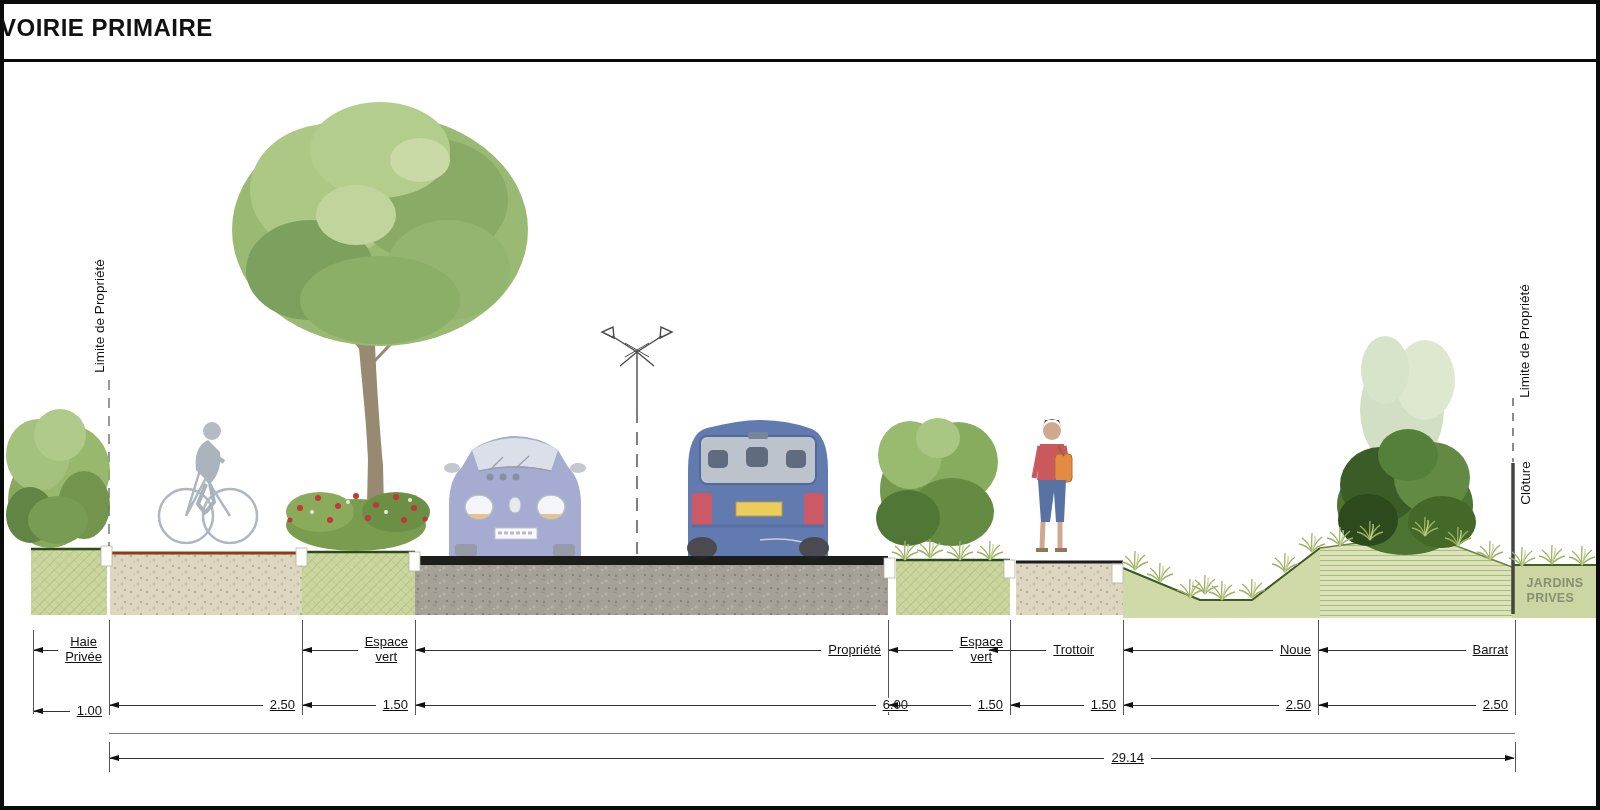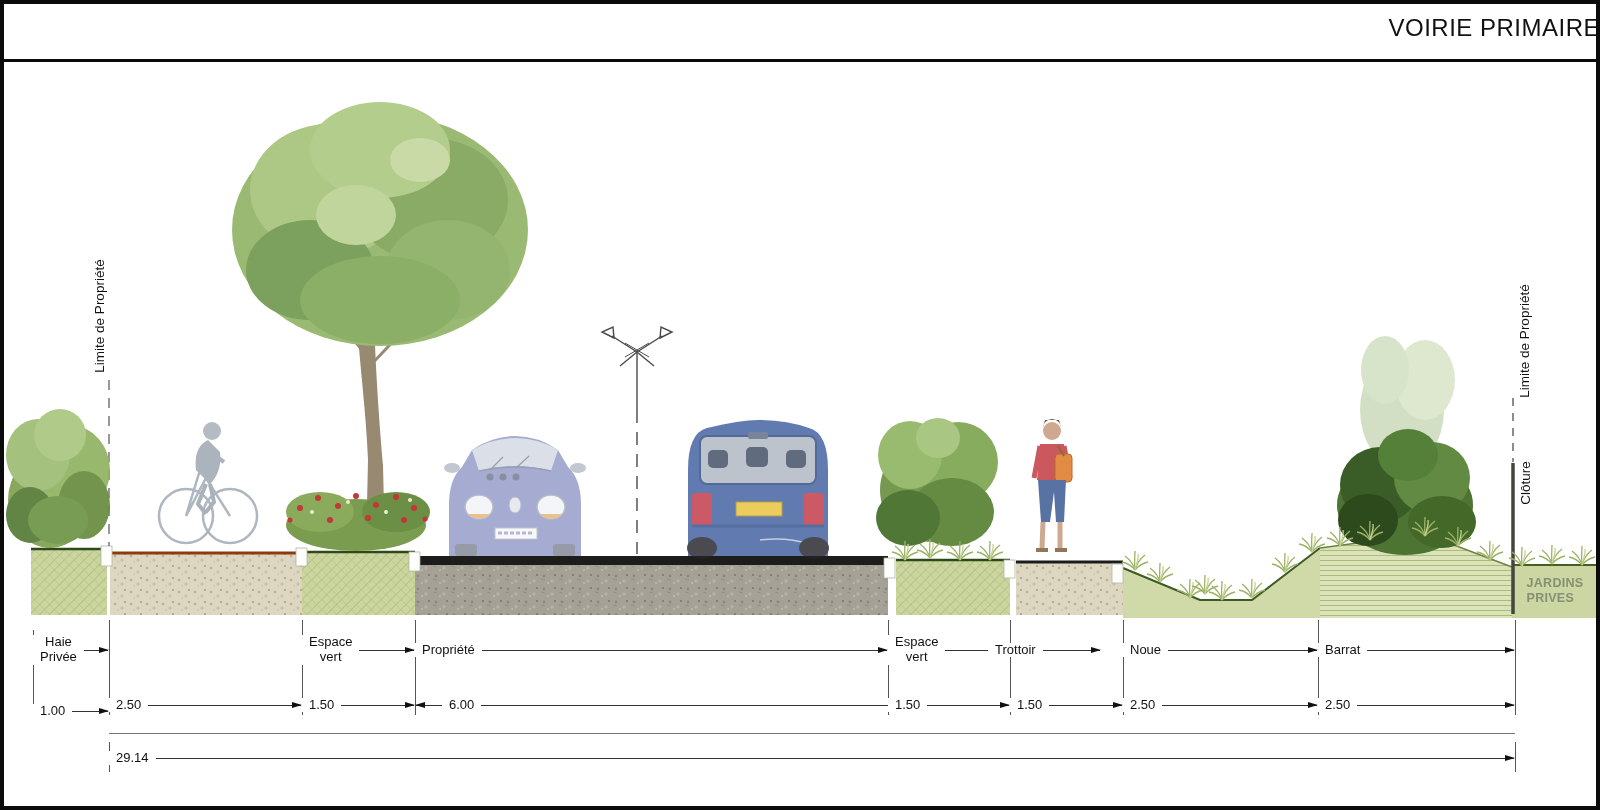--- a/index.html
+++ b/index.html
@@ -3,27 +3,27 @@
 <meta charset="utf-8">
 <style>
   html,body{margin:0;padding:0;background:#888;}
   .stage{
     position:relative;width:1600px;height:810px;background:#ffffff;
     font-family:"Liberation Sans", sans-serif;color:#111;overflow:hidden;
   }
   .frame{position:absolute;inset:0;border:4px solid #0b0b0b;pointer-events:none;z-index:50;}
   .title-sep{position:absolute;left:0;right:0;top:59px;height:3px;background:#0b0b0b;z-index:50;}
   .title{
-    position:absolute;left:0;right:0;top:14px;text-align:right;
-    font-size:24px;font-weight:normal;letter-spacing:.5px;z-index:51;
+    position:absolute;left:0;right:0;top:14px;text-align:left;
+    font-size:24px;font-weight:bold;letter-spacing:.5px;z-index:51;
   }
   .art{position:absolute;inset:0;z-index:5;}
   
   .ext{position:absolute;width:1px;background:#555;z-index:20;}
-  .dim-seg{position:absolute;display:flex;align-items:center;justify-content:flex-start;z-index:21;}
+  .dim-seg{position:absolute;display:flex;align-items:center;justify-content:flex-end;z-index:21;text-decoration:underline;}
   .dim-seg .line{position:absolute;left:1px;right:1px;top:50%;height:1px;background:#333;}
   .dim-seg .ar-l{position:absolute;left:0;top:50%;margin-top:-3px;width:0;height:0;
     border-top:3px solid transparent;border-bottom:3px solid transparent;border-right:10px solid #111;}
   .dim-seg .ar-r{position:absolute;right:0;top:50%;margin-top:-3px;width:0;height:0;
     border-top:3px solid transparent;border-bottom:3px solid transparent;border-left:10px solid #111;}
   .dim-seg .txt{
     position:relative;background:#fff;padding:0 7px;font-size:13px;line-height:1.15;
     text-align:center;white-space:pre-line;
   }
   .thinline{position:absolute;height:1px;background:#777;z-index:20;}

